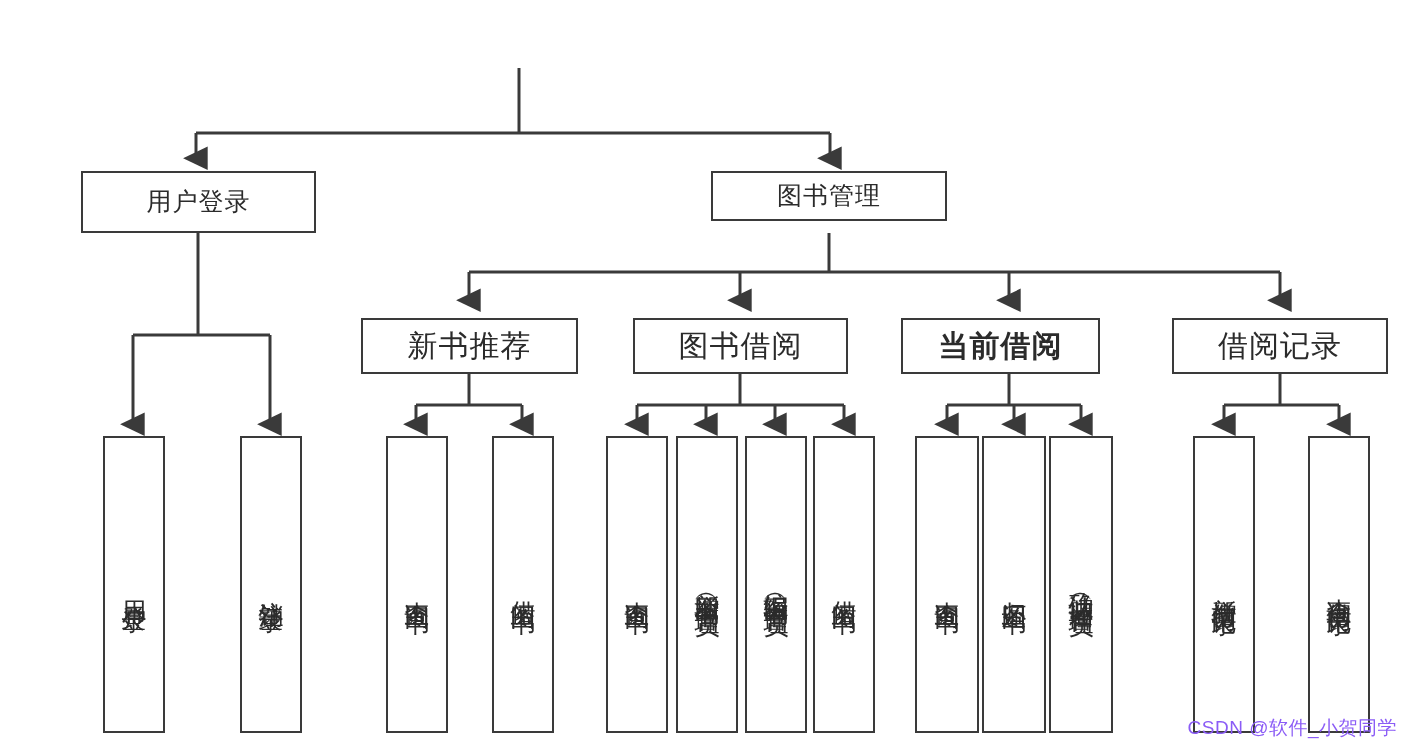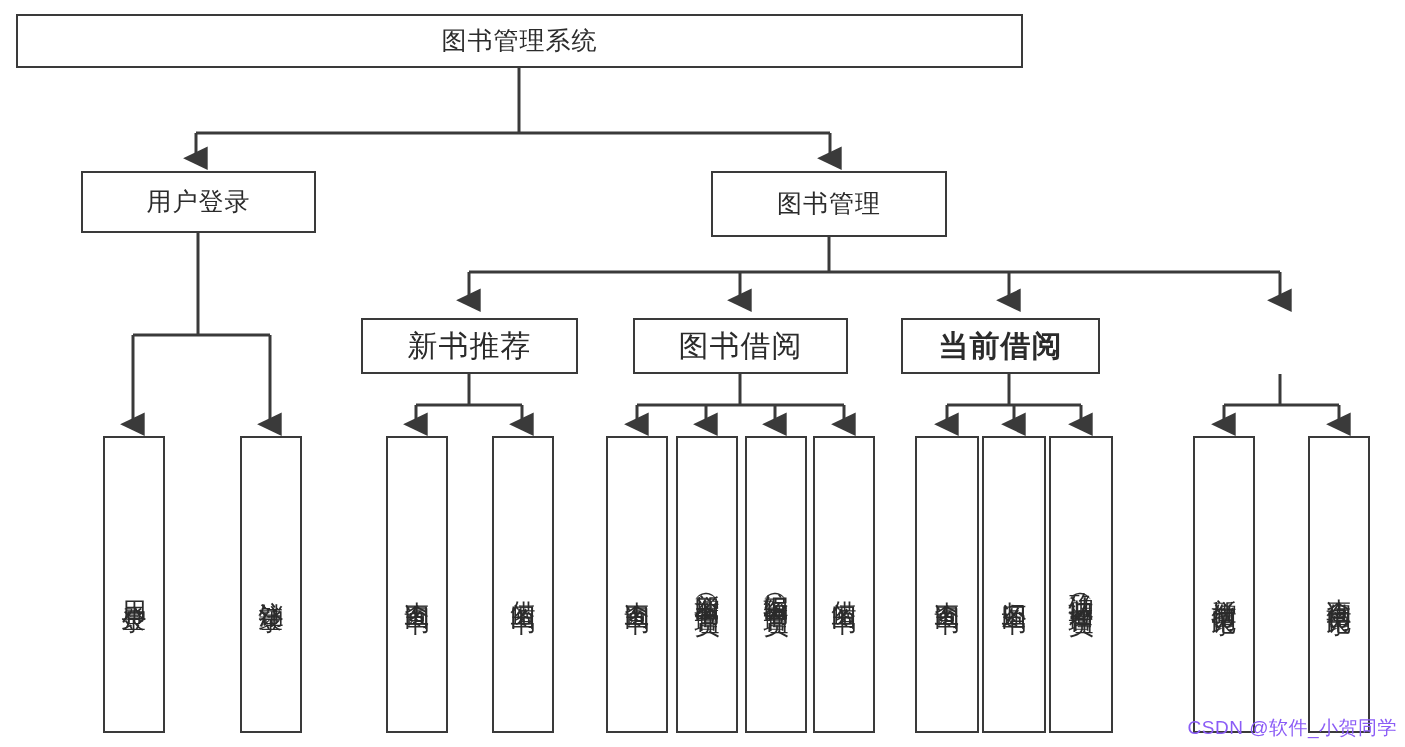--- a/index.html
+++ b/index.html
@@ -126,44 +126,44 @@
       <path d="M1014,405 L1014,424" marker-end="url(#arrowhead)"></path>
       <path d="M1081,405 L1081,424" marker-end="url(#arrowhead)"></path>
 
       <path d="M1280,374 L1280,405"></path>
       <path d="M1224,405 L1339,405"></path>
       <path d="M1224,405 L1224,424" marker-end="url(#arrowhead)"></path>
       <path d="M1339,405 L1339,424" marker-end="url(#arrowhead)"></path>
     </g>
   </svg>
 
-  <div class="node-box node-root" style="left:16px; top:14px; width:1007px; height:54px;">
-    <span class="node-label">图书管理系统</span>
-  </div>
 
   <div class="node-box node-level2" style="left:81px; top:171px; width:235px; height:62px;">
     <span class="node-label">用户登录</span>
   </div>
 
-  <div class="node-box node-level2" style="left:711px; top:171px; width:236px; height:66px;">
+  <div class="node-box node-level2" style="left:711px; top:171px; width:236px; height:50px;">
     <span class="node-label">图书管理</span>
   </div>
 
   <div class="node-box node-level3" style="left:361px; top:318px; width:217px; height:56px;">
     <span class="node-label">新书推荐</span>
   </div>
 
   <div class="node-box node-level3" style="left:633px; top:318px; width:215px; height:56px;justify-content:center;">
     <span class="node-label">图书借阅</span>
   </div>
 
   <div class="node-box node-level3" style="left:901px; top:318px; width:199px; height:56px;font-weight:bold;">
     <span class="node-label">当前借阅</span>
   </div>
 
+  <div class="node-box node-level3" style="left:1172px; top:318px; width:216px; height:56px;">
+    <span class="node-label">借阅记录</span>
+  </div>
 
   <div class="node-box node-leaf" style="left:103px; top:436px; width:62px; height:297px;">
     <span class="node-label">用户登录</span>
   </div>
   <div class="node-box node-leaf" style="left:240px; top:436px; width:62px; height:297px;">
     <span class="node-label">注销登录</span>
   </div>
 
   <div class="node-box node-leaf" style="left:386px; top:436px; width:62px; height:297px;">
     <span class="node-label">查询图书</span>

